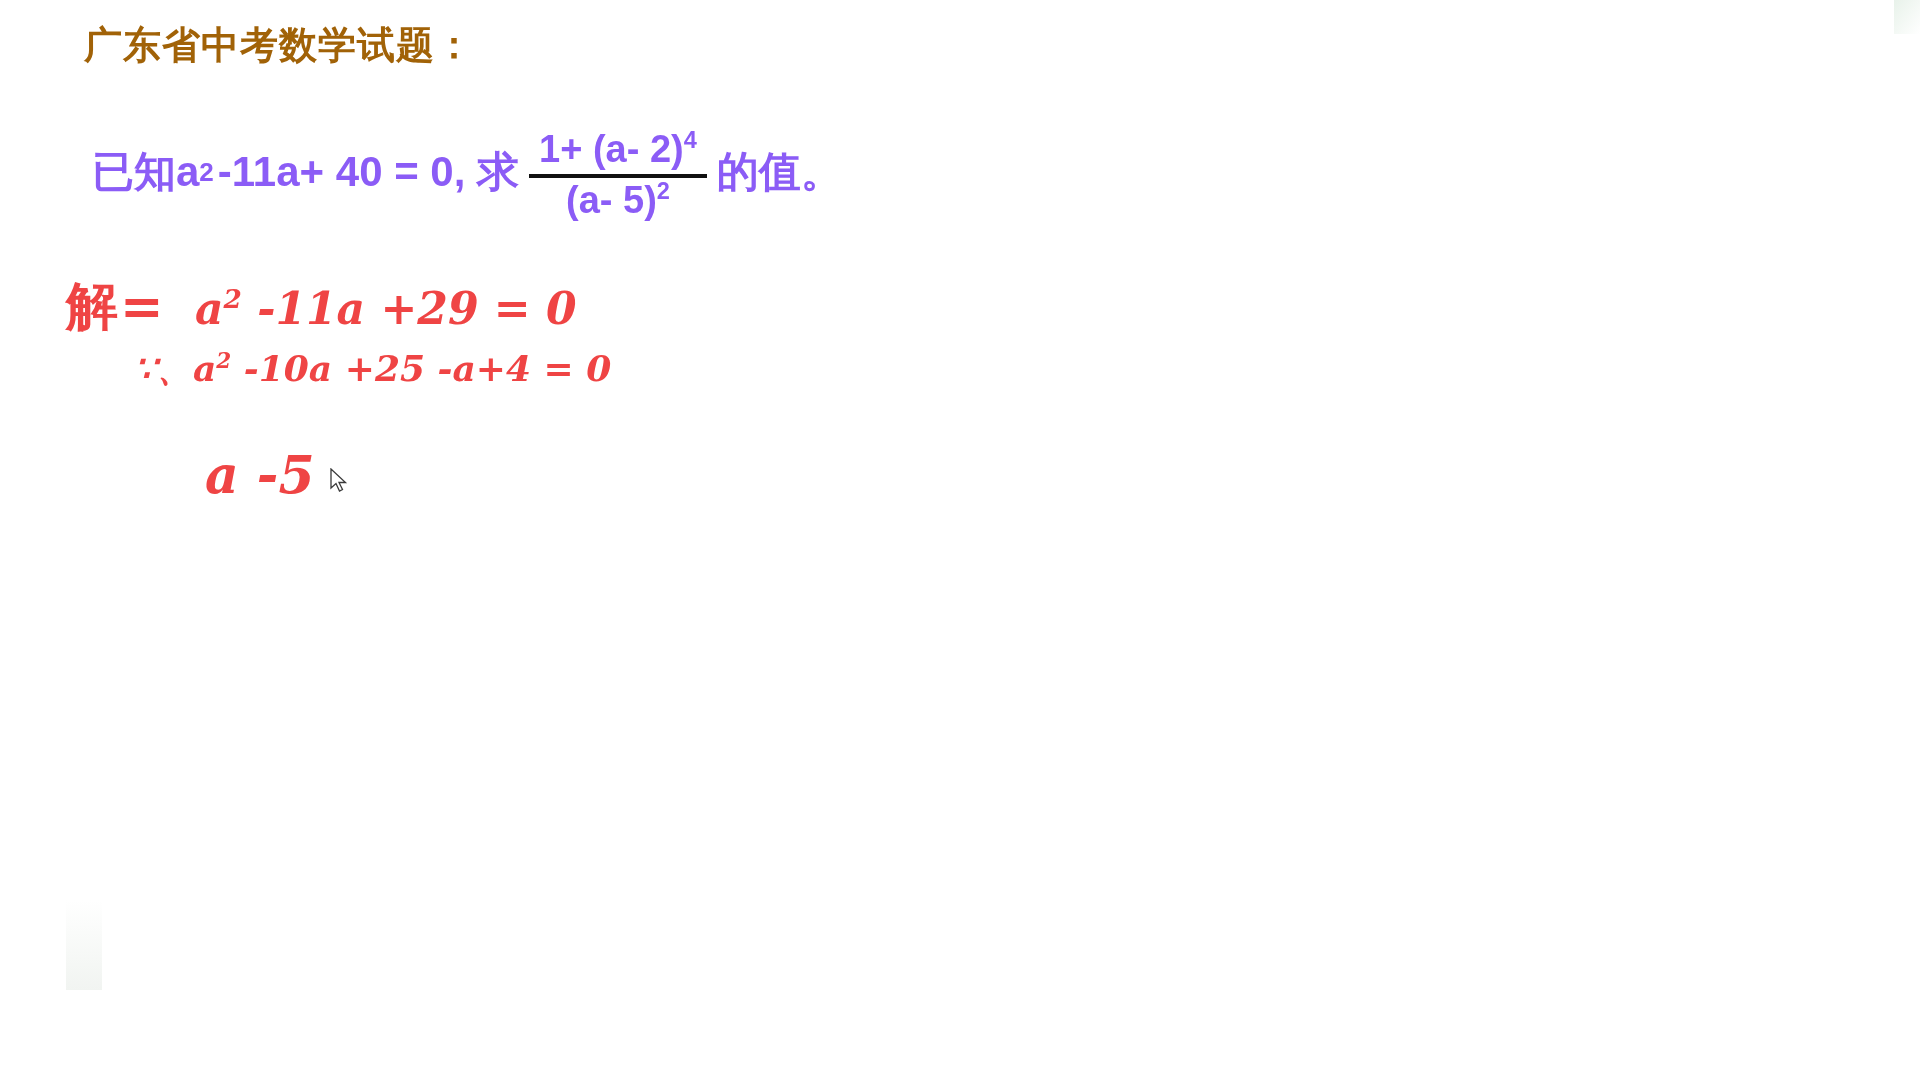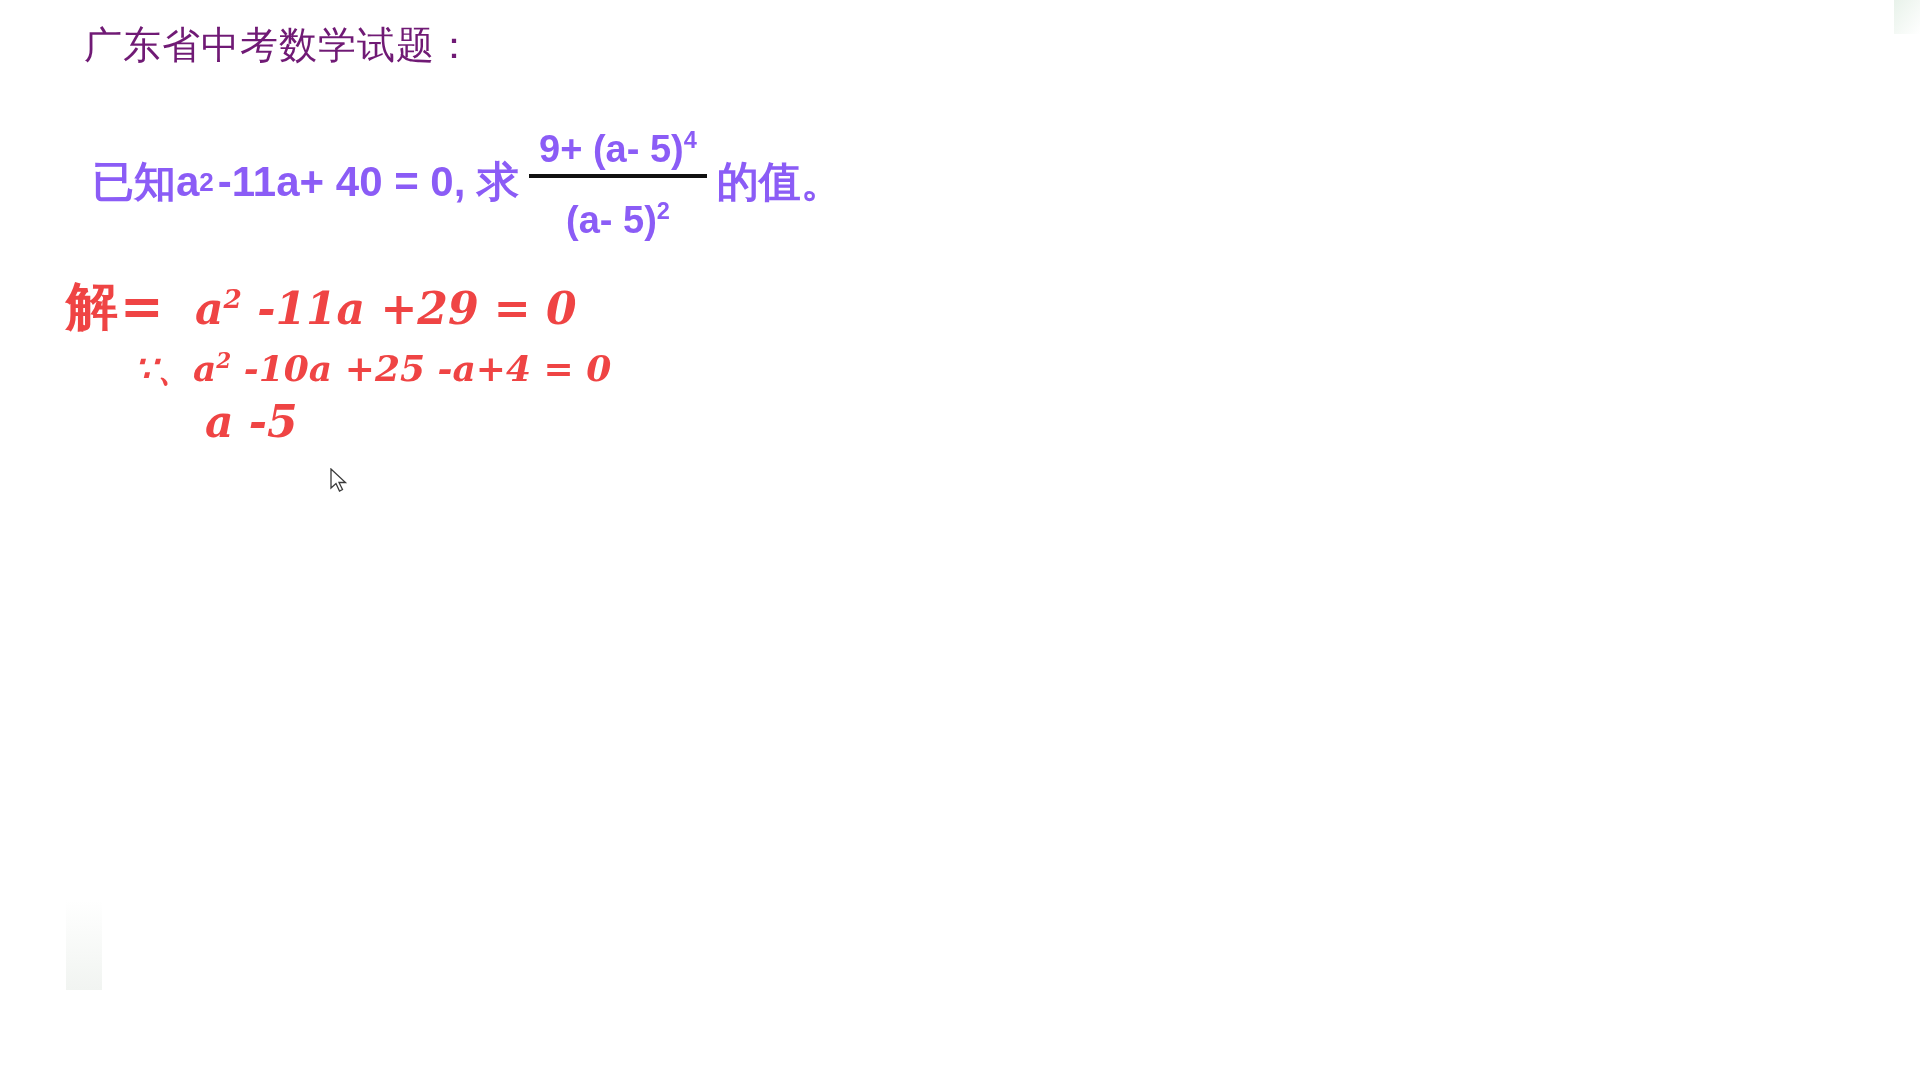--- a/index.html
+++ b/index.html
@@ -45,22 +45,22 @@
     width: 4px; height: 1080px;
     background: #ffffff;
   }
 
   
   .title {
     position: absolute;
     left: 84px;
     top: 20px;
     font-size: 38px;
-    font-weight: normal;
-    color: #701a75;
+    font-weight: bold;
+    color: #a16207;
     letter-spacing: 1px;
     white-space: nowrap;
   }
 
   .problem {
     position: absolute;
     left: 92px;
     top: 125px;
     display: flex;
     align-items: center;
@@ -88,21 +88,21 @@
   }
   .frac .num, .frac .den {
     display: block;
     padding: 0 10px;
     font-size: 38px;
     font-weight: bold;
     line-height: 1.12;
     white-space: nowrap;
   }
   .frac .num { padding-bottom: 4px; }
-  .frac .den { padding-top: 20px; }
+  .frac .den { padding-top: 0; }
   .frac .bar {
     display: block;
     width: 100%;
     height: 4px;
     background: #111111;
   }
   .frac .sup {
     font-size: 0.62em;
     vertical-align: super;
   }
@@ -134,22 +134,22 @@
     font-style: normal;
     letter-spacing: 2px;
   }
   #hand-line-2 {
     left: 134px;
     top: 345px;
     font-size: 36px;
   }
   #hand-line-3 {
     left: 205px;
-    top: 396px;
-    font-size: 44px;
+    top: 444px;
+    font-size: 52px;
   }
 
   
   #cursor {
     position: absolute;
     left: 330px;
     top: 468px;
     width: 18px;
     height: 26px;
     pointer-events: none;
@@ -165,21 +165,21 @@
   <div class="edge-tint-bl"></div>
 
   <div class="title">广东省中考数学试题：</div>
 
   <div class="problem">
     <span class="seg">已知a</span>
       <span class="sup">2</span>
     <span class="seg" style="margin-left:4px;">-11a+ 40 = 0, 求</span>
 
     <span class="frac">
-      <span class="num"><span>9+ (a- 5)</span><span class="sup">4</span></span>
+      <span class="num"><span>1+ (a- 2)</span><span class="sup">4</span></span>
       <span class="bar"></span>
       <span class="den"><span>(a- 5)</span><span class="sup">2</span></span>
     </span>
 
     <span class="seg">的值。</span>
   </div>
 
   <div class="hand" id="hand-line-1">
     <span id="hand-solve-label">解=</span>
     <span style="margin-left:14px;">a</span><span class="sup">2</span>

